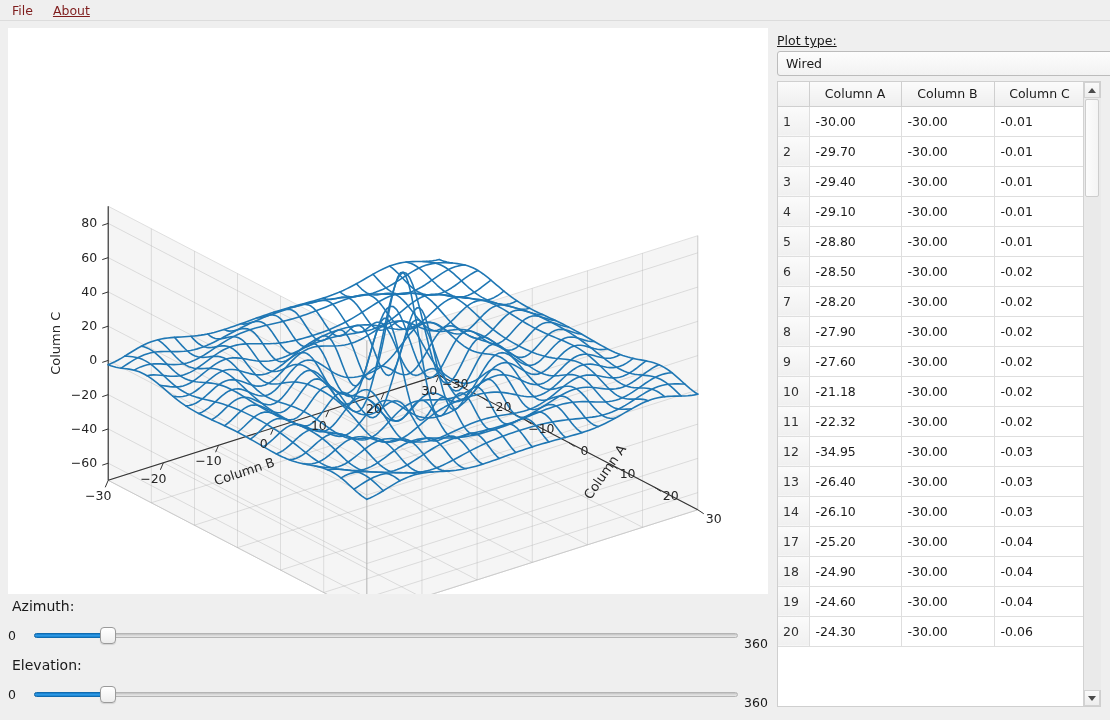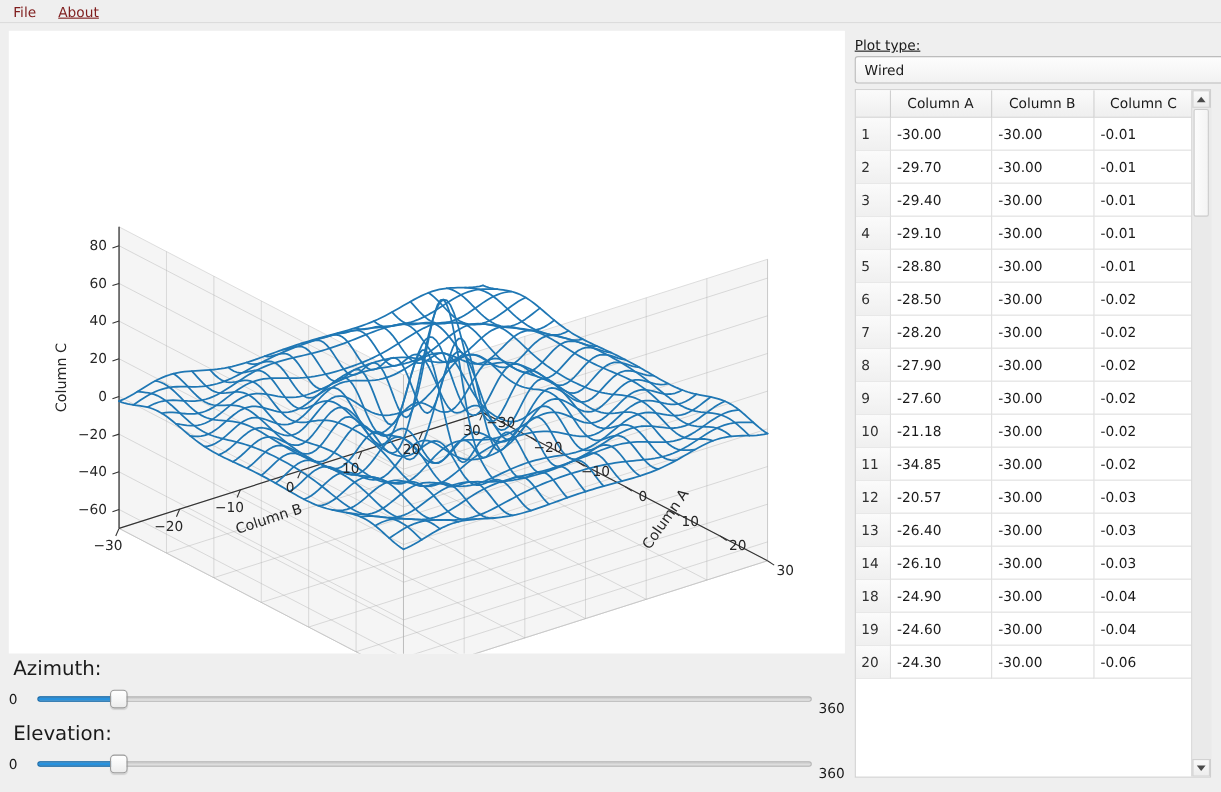--- a/index.html
+++ b/index.html
@@ -35,21 +35,21 @@
     background: #ffffff;
   }
   #plot-svg { display: block; width: 760px; height: 566px; }
 
   
   .slider-block { position: absolute; left: 0; width: 770px; }
   #azimuth-block { top: 598px; }
   #elevation-block { top: 657px; }
   .slider-label {
     position: absolute; left: 12px; top: 0;
-    font-size: 18px; color: #1a1a1a;
+    font-size: 14px; color: #1a1a1a;
   }
   .slider-row {
     position: absolute; left: 0; top: 27px;
     width: 770px; height: 20px;
     display: flex; align-items: center;
   }
   .slider-min, .slider-max {
     font-size: 12.5px; color: #1a1a1a; width: 26px; text-align: left;
     flex: 0 0 auto;
   }
@@ -449,41 +449,47 @@
                 <td>-0.02</td>
               </tr>
               <tr>
                 <td class="rownum">10</td>
                 <td>-21.18</td>
                 <td>-30.00</td>
                 <td>-0.02</td>
               </tr>
               <tr>
                 <td class="rownum">11</td>
-                <td>-34.85</td>
+                <td>-22.32</td>
                 <td>-30.00</td>
                 <td>-0.02</td>
               </tr>
               <tr>
                 <td class="rownum">12</td>
-                <td>-20.57</td>
+                <td>-34.95</td>
                 <td>-30.00</td>
                 <td>-0.03</td>
               </tr>
               <tr>
                 <td class="rownum">13</td>
                 <td>-26.40</td>
                 <td>-30.00</td>
                 <td>-0.03</td>
               </tr>
               <tr>
                 <td class="rownum">14</td>
                 <td>-26.10</td>
                 <td>-30.00</td>
                 <td>-0.03</td>
+              </tr>
+              <tr>
+                <td class="rownum">17</td>
+                <td>-25.20</td>
+                <td>-30.00</td>
+                <td>-0.04</td>
               </tr>
               <tr>
                 <td class="rownum">18</td>
                 <td>-24.90</td>
                 <td>-30.00</td>
                 <td>-0.04</td>
               </tr>
               <tr>
                 <td class="rownum">19</td>
                 <td>-24.60</td>

